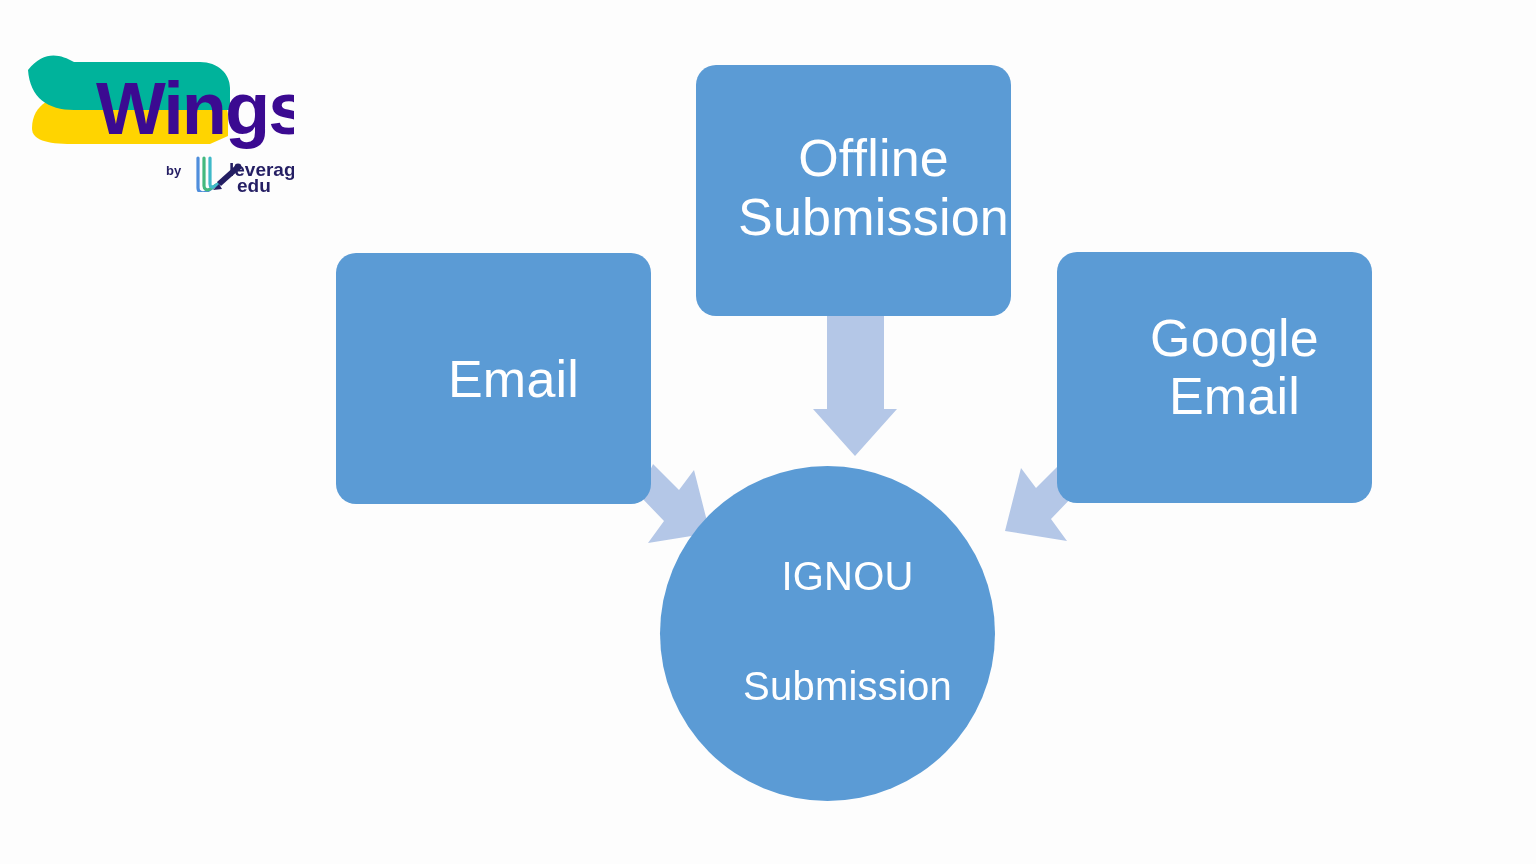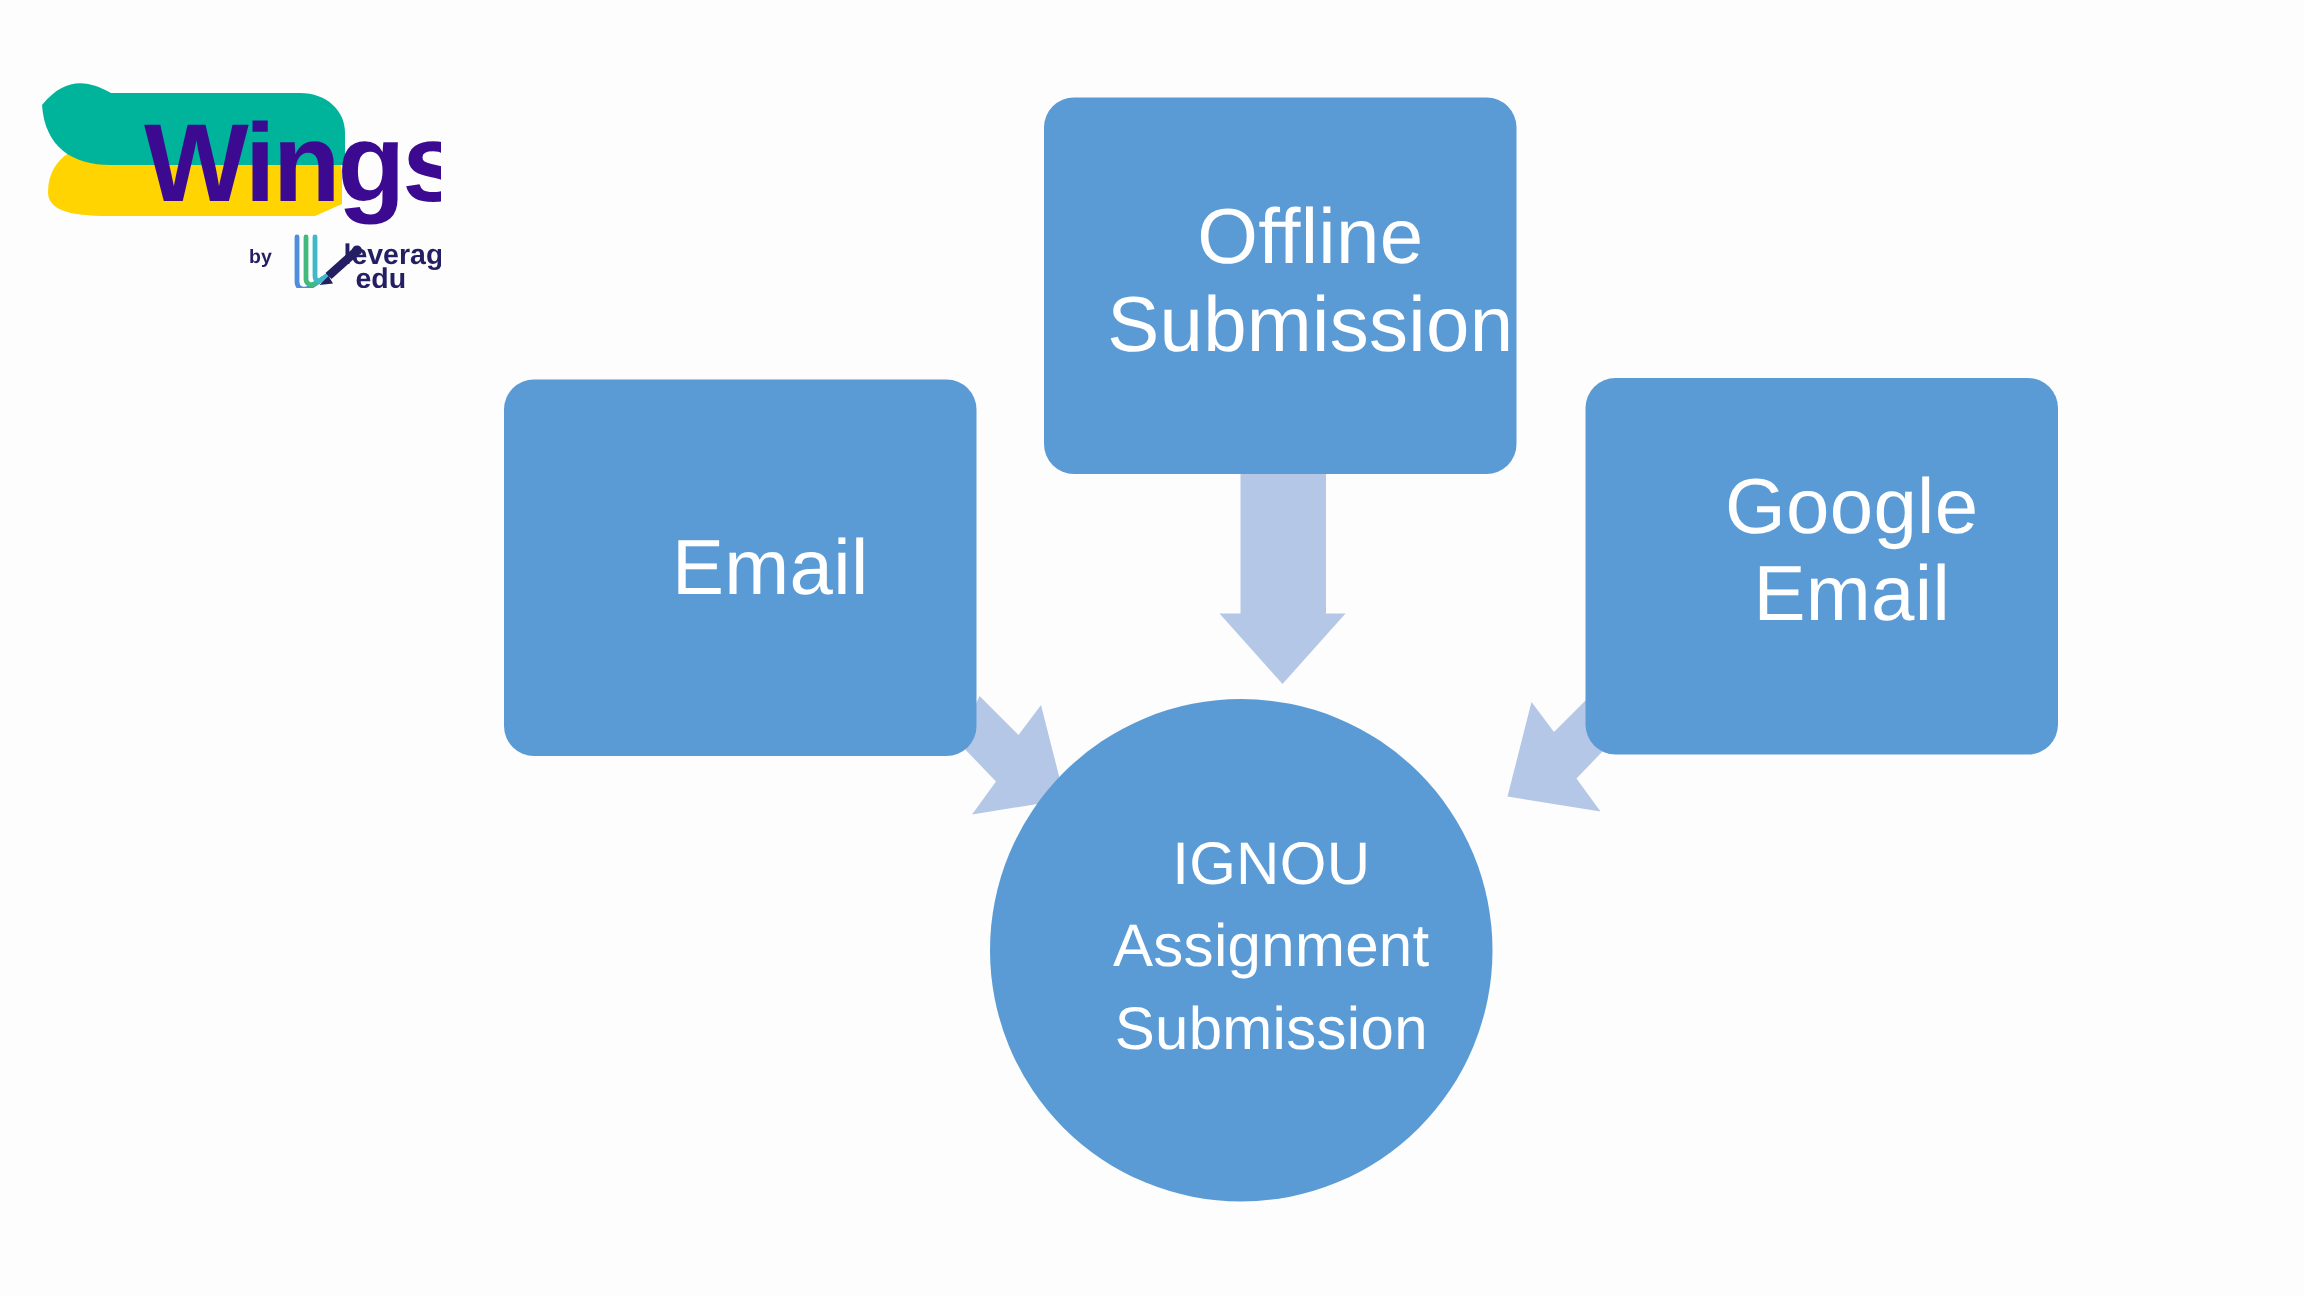--- a/index.html
+++ b/index.html
@@ -157,18 +157,18 @@
   <div class="node node-rect node-google">
     <span class="node-label">
       <span>Google</span><br>
       <span>Email</span>
     </span>
   </div>
 
   <div class="node node-center">
     <span class="node-label">
       <span>IGNOU</span><br>
-      <span>Assignment</span><br>
+      <br>
       <span>Submission</span>
     </span>
   </div>
 
 </div>
 
 </body></html>

